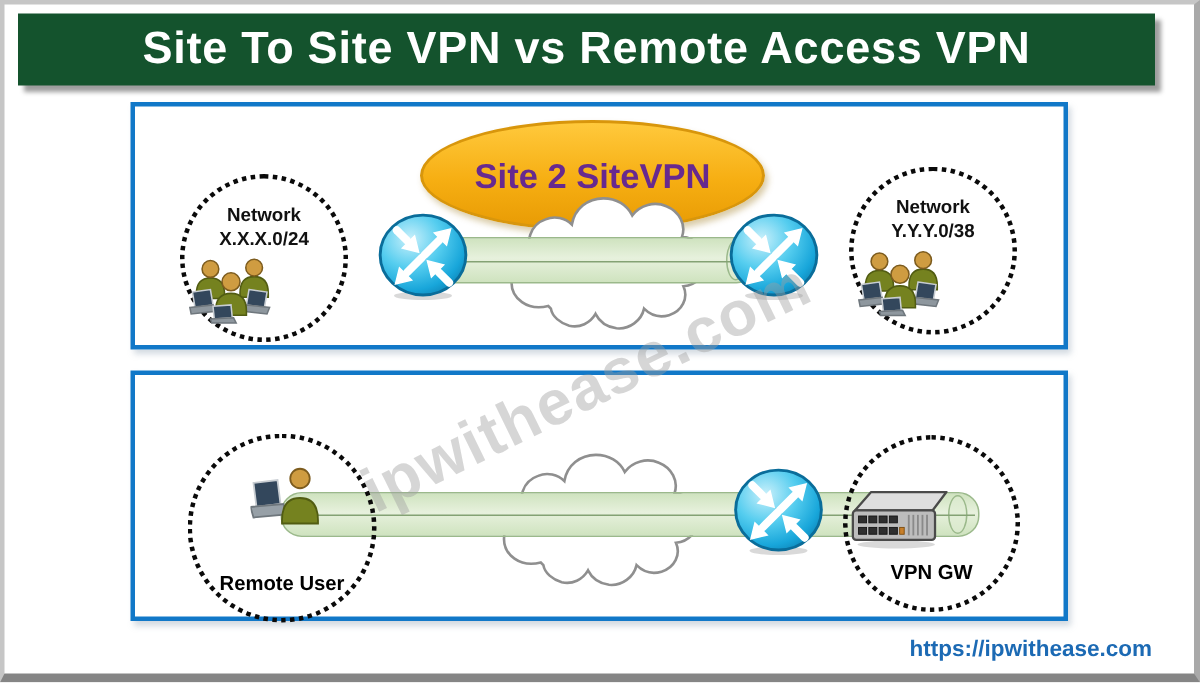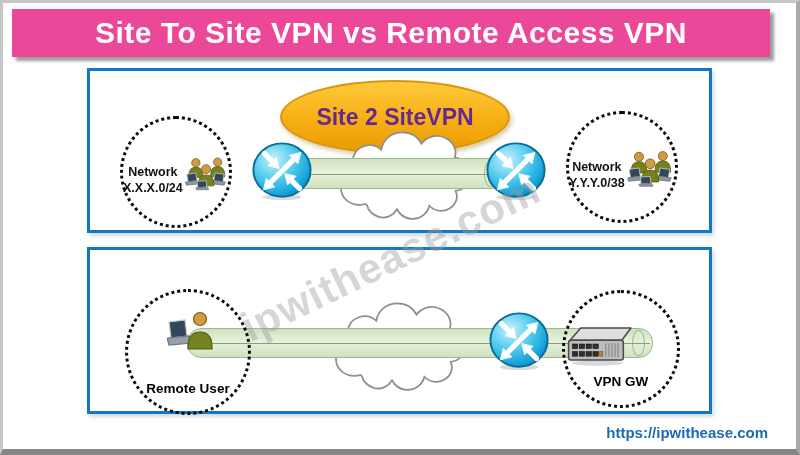--- a/index.html
+++ b/index.html
@@ -1,21 +1,21 @@
 <!DOCTYPE html>
 <html><head>
 <meta charset="utf-8">
 <style>
   * { margin:0; padding:0; box-sizing:border-box; }
   html,body { width:800px; height:455px; font-family:"Liberation Sans", sans-serif; }
   #stage { position:relative; width:800px; height:455px; background:#fff; overflow:hidden; }
   #frame { position:absolute; inset:0; border:3px solid #c6c6c6; border-right:4px solid #a9a9a9; border-bottom:6px solid #858585; pointer-events:none; z-index:60; }
 
   
-  #titlebar { position:absolute; left:12px; top:9px; width:758px; height:48px; background:#ec4899;
+  #titlebar { position:absolute; left:12px; top:9px; width:758px; height:48px; background:#14532d;
     box-shadow:4px 4px 3px #9e9e9e; display:flex; align-items:center; justify-content:center; z-index:5; }
   #titlebar .t { color:#fff; font-size:30px; font-weight:bold; letter-spacing:.5px; }
 
   
   .panel { position:absolute; left:87px; width:625px; border:3px solid #1178c8; background:#fff;
     box-shadow:2px 3px 4px rgba(130,150,170,.35); }
   #panelTop { top:68px; height:165px; }
   #panelBottom { top:247px; height:167px; }
 
   
@@ -37,21 +37,21 @@
   .tube::after { content:""; position:absolute; left:2px; right:2px; top:50%; height:1px; background:#84a274; }
   .tube .cap { position:absolute; right:7px; top:1px; bottom:1px; width:13px; border:1.5px solid #9bb98b;
     border-radius:50%; background:rgba(223,236,212,.6); }
 
   
   .router { position:absolute; width:66px; height:62px; z-index:5; }
   .router svg { width:100%; height:100%; }
 
   
   .dotcircle { position:absolute; border:3px dotted #0a0a0a; border-radius:50%; z-index:6;
-    display:flex; align-items:center; }
+    display:flex; flex-direction:column; }
   .dotcircle .netlbl { margin-top:16px; text-align:center; font-size:12.5px; font-weight:bold; color:#111; line-height:1.3; }
   .dotcircle .bottomlbl { position:absolute; left:0; right:0; bottom:16px; text-align:center;
     font-size:13.5px; font-weight:bold; color:#000; }
   .groupicon { width:62px; height:48px; margin-top:1px; }
 
   .abs-icon { position:absolute; z-index:5; }
 
   
   #watermark { position:absolute; left:244px; top:306px; z-index:40; font-size:42px; font-weight:bold;
     letter-spacing:1px; color:#9f9f9f; opacity:.42; transform:rotate(-26deg); transform-origin:left center;

